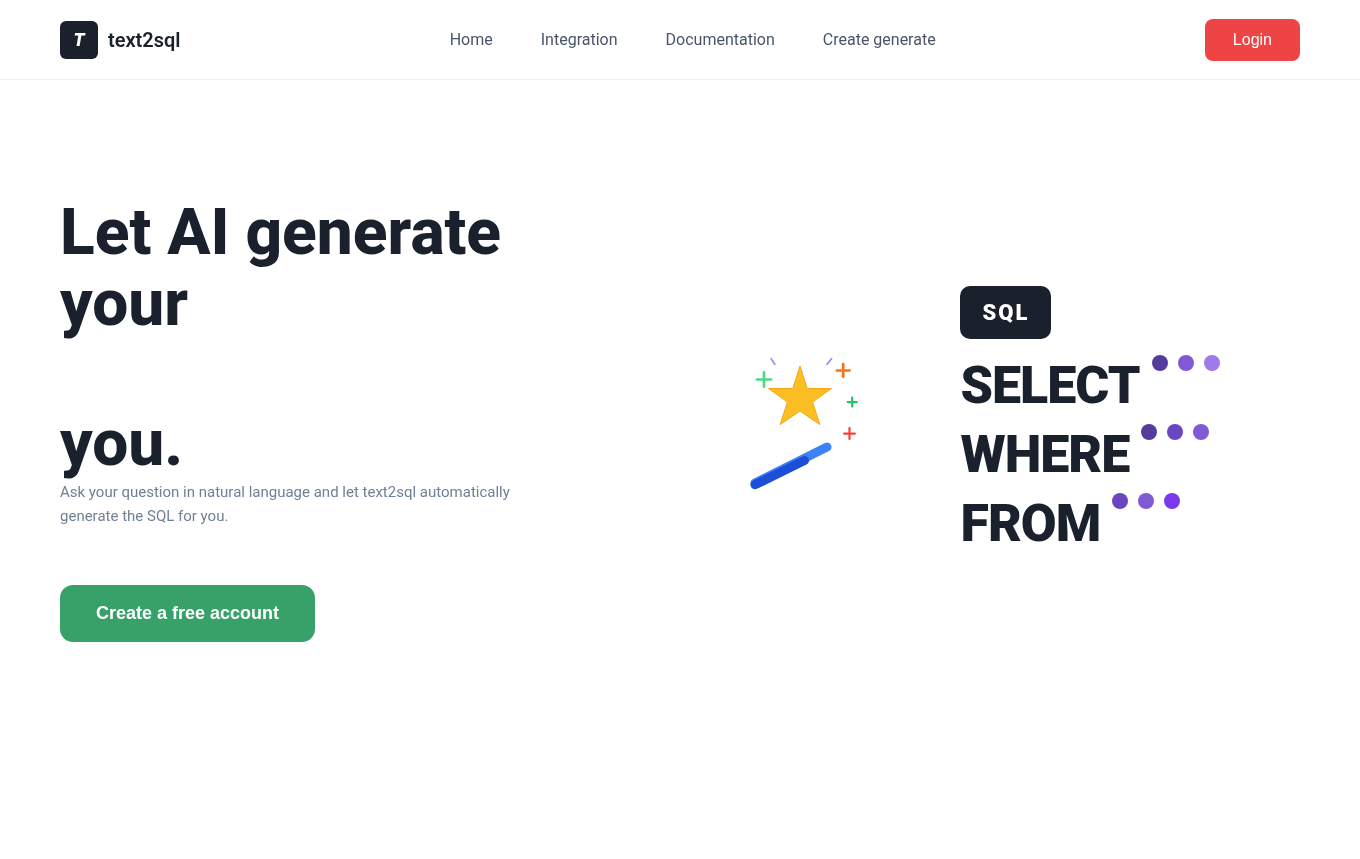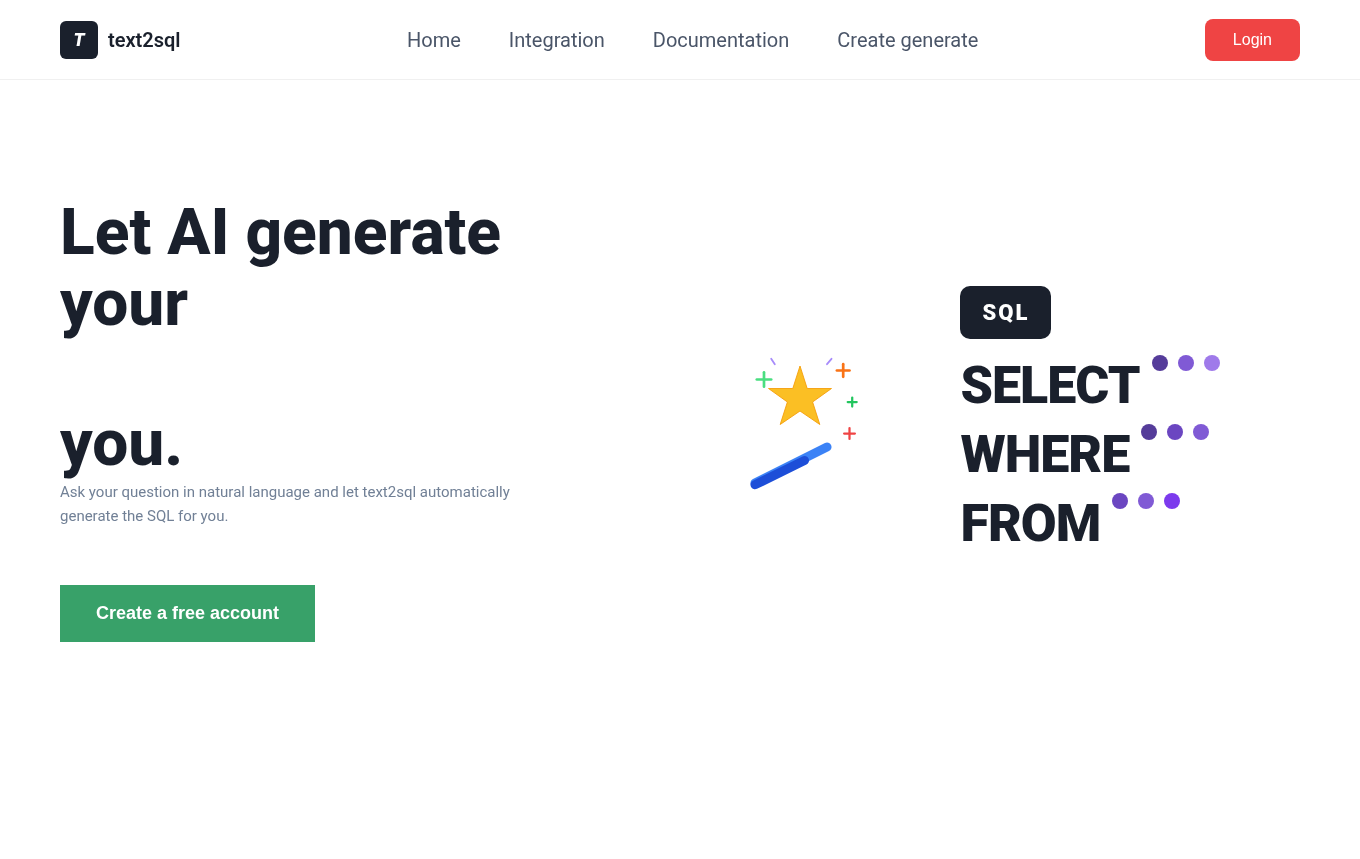--- a/index.html
+++ b/index.html
@@ -54,21 +54,21 @@
       color: #1a202c;
     }
 
     .nav-links {
       display: flex;
       align-items: center;
       gap: 48px;
     }
 
     .nav-link {
-      font-size: 20px;
+      font-size: 16px;
       color: #4a5568;
       text-decoration: none;
       cursor: pointer;
     }
 
     .nav-right {
       display: flex;
       align-items: center;
     }
 
@@ -109,21 +109,21 @@
       line-height: 1.6;
       margin-bottom: 57px;
       max-width: 480px;
     }
 
     .cta-btn {
       background: #38a169;
       color: white;
       border: none;
       padding: 18px 36px;
-      border-radius: 0;
+      border-radius: 13px;
       font-size: 18px;
       font-weight: 600;
       cursor: pointer;
       display: inline-block;
     }
 
     
     .hero-right {
       display: flex;
       align-items: center;

